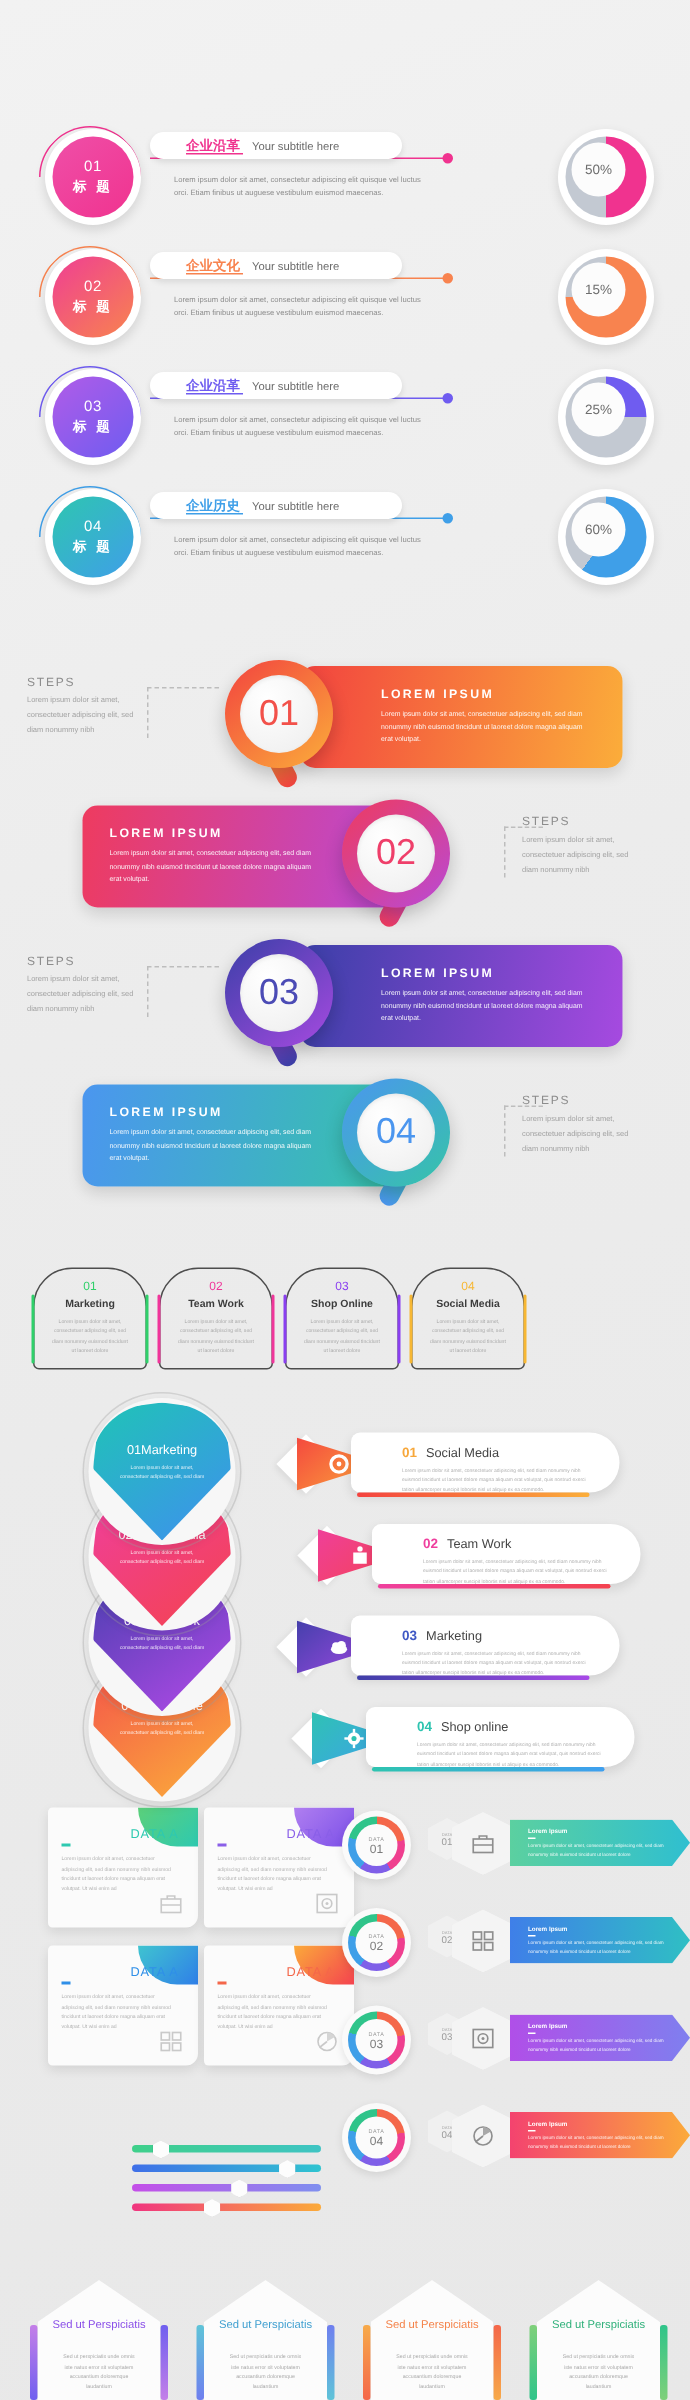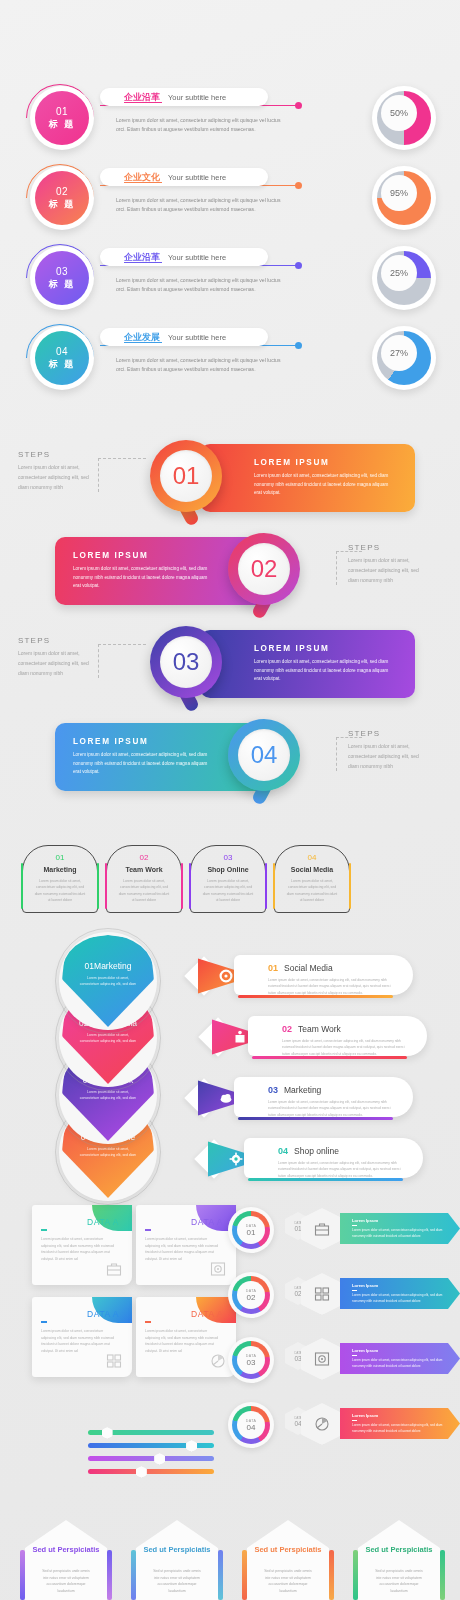--- a/index.html
+++ b/index.html
@@ -194,21 +194,21 @@
 
   
   .sec6 { position: absolute; left: 0; top: 1520px; width: 460px; height: 80px; }
   .house { position: absolute; width: 96px; height: 80px; }
   .house-body {
     position: absolute; left: 7px; top: 0; width: 82px; height: 80px; background: #fcfcfc;
     clip-path: polygon(50% 0, 100% 35%, 100% 100%, 0 100%, 0 35%);
     box-shadow: 0 2px 6px rgba(0,0,0,.08);
   }
   .house-edge { position: absolute; top: 30px; width: 5px; height: 50px; border-radius: 2px; }
-  .house-title { position: absolute; top: 25px; width: 100%; text-align: center; font-size: 7.5px; font-weight: bold; line-height: 1.35; }
+  .house-title { position: absolute; top: 25px; width: 100%; text-align: center; font-size: 7.5px; font-weight: normal; line-height: 1.35; }
   .house-body-txt { position: absolute; top: 48px; left: 22px; right: 22px; font-size: 3.5px; line-height: 1.9; color: #a9a9a9; text-align: center; }
 </style>
 </head>
 <body>
 
 <div class="page">
 
 
   <div class="sec1" id="sec1">
       <div class="row1" style="top:0px">
@@ -247,21 +247,21 @@
         <div class="connector-dot" style="background:#f8834f"></div>
         <div class="pill">
           <span class="pill-title" style="color:#f8834f">企业文化</span>
           <span class="pill-sub">Your subtitle here</span>
           <div class="pill-underline" style="background:#f8834f"></div>
         </div>
         <div class="body-txt">Lorem ipsum dolor sit amet, consectetur adipiscing elit quisque vel luctus orci. Etiam finibus ut auguese vestibulum euismod maecenas.</div>
         <div class="donut-wrap">
           <div class="donut-bg"></div>
           <div class="donut" style="background:conic-gradient(#f8834f 0deg 270deg,#c3c9d2 270deg 360deg)"></div>
-          <div class="donut-hole">95%</div>
+          <div class="donut-hole">15%</div>
         </div>
       </div>
       <div class="row1" style="top:160px">
         <div class="curve" style="border-color:#6f5cf0 transparent transparent #6f5cf0;transform:rotate(45deg)"></div>
         <div class="knob-wrap">
           <div class="knob-ring"></div>
           <div class="knob" style="background:linear-gradient(140deg,#b15ce8,#6f5cf0)">
             <div class="knob-num">03</div>
             <div class="knob-label">标 题</div>
           </div>
@@ -285,29 +285,29 @@
         <div class="knob-wrap">
           <div class="knob-ring"></div>
           <div class="knob" style="background:linear-gradient(140deg,#2ec6b0,#3f9fe8)">
             <div class="knob-num">04</div>
             <div class="knob-label">标 题</div>
           </div>
         </div>
         <div class="connector" style="background:#3f9fe8"></div>
         <div class="connector-dot" style="background:#3f9fe8"></div>
         <div class="pill">
-          <span class="pill-title" style="color:#3f9fe8">企业发展</span>
+          <span class="pill-title" style="color:#3f9fe8">企业历史</span>
           <span class="pill-sub">Your subtitle here</span>
           <div class="pill-underline" style="background:#3f9fe8"></div>
         </div>
         <div class="body-txt">Lorem ipsum dolor sit amet, consectetur adipiscing elit quisque vel luctus orci. Etiam finibus ut auguese vestibulum euismod maecenas.</div>
         <div class="donut-wrap">
           <div class="donut-bg"></div>
           <div class="donut" style="background:conic-gradient(#3f9fe8 0deg 216deg,#c3c9d2 216deg 360deg)"></div>
-          <div class="donut-hole">27%</div>
+          <div class="donut-hole">60%</div>
         </div>
       </div>
     </div>
   <div class="sec2" id="sec2">
       <div class="step" style="top:0px">
         <div class="step-bar right" style="background:linear-gradient(100deg,#f2433f,#fbad3a)">
           <div class="step-head">LOREM  IPSUM</div>
           <div class="step-body">Lorem ipsum dolor sit amet, consectetuer adipiscing elit, sed diam nonummy nibh euismod tincidunt ut laoreet dolore magna aliquam erat volutpat.</div>
         </div>
         <div class="mag-tail" style="left:180px;top:62px;background:linear-gradient(180deg,#fbad3a,#f2433f);transform:rotate(-28deg)"></div>

